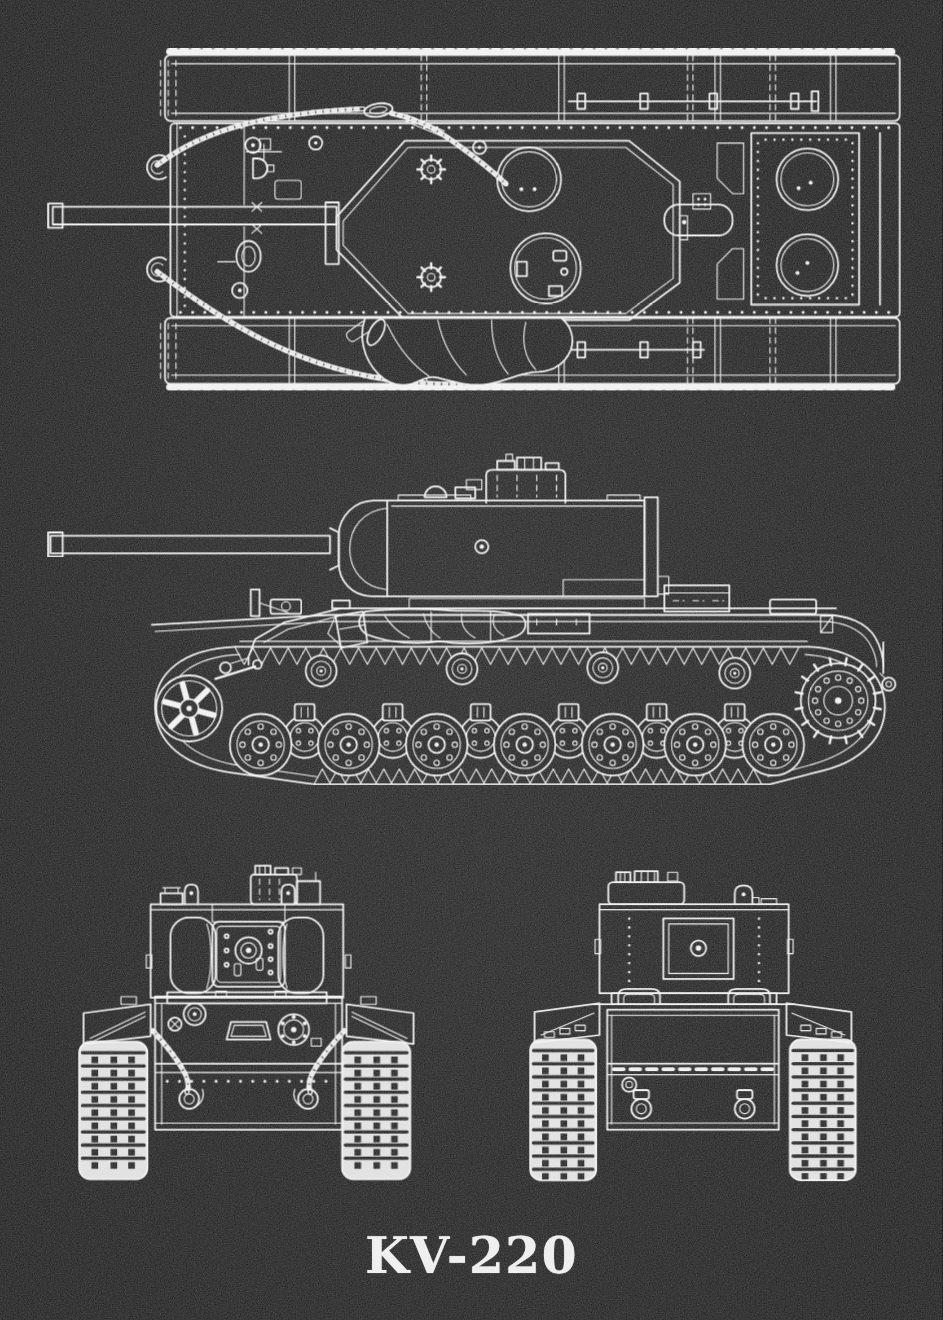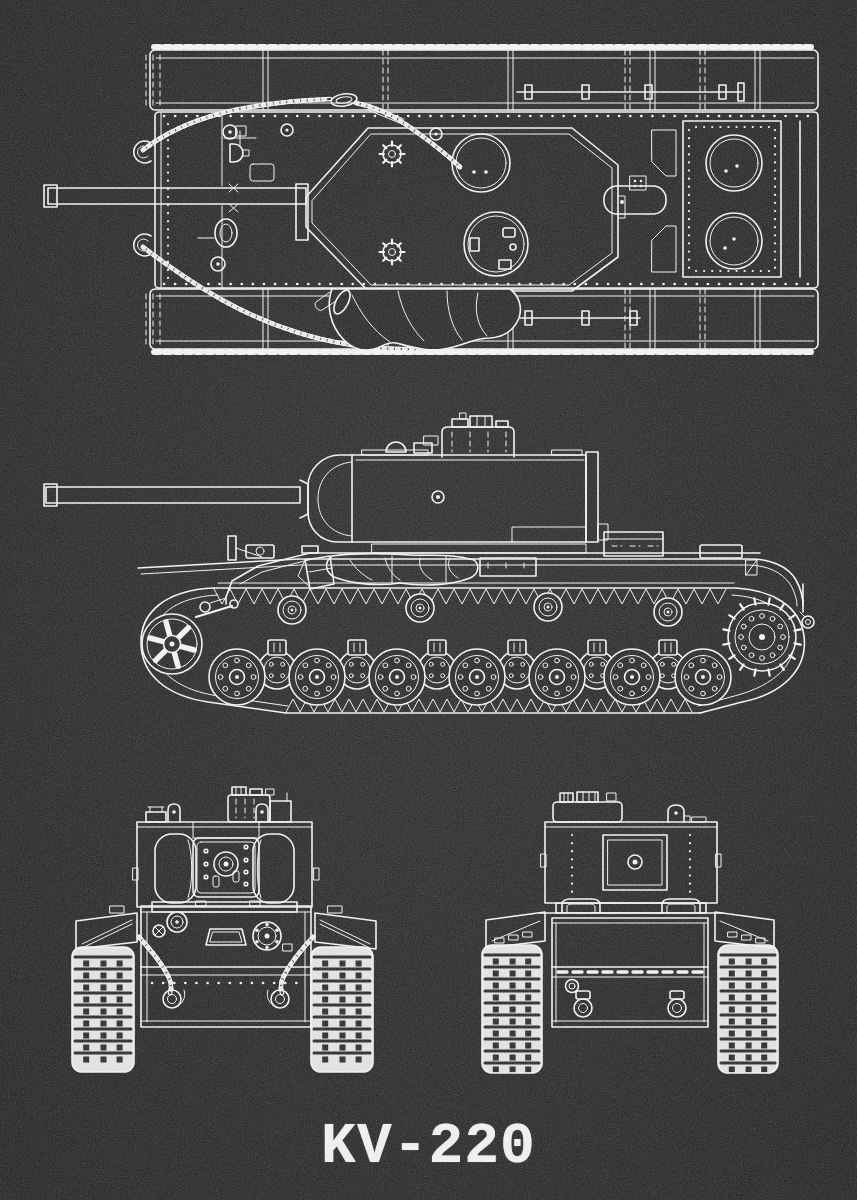--- a/index.html
+++ b/index.html
@@ -19,24 +19,23 @@
   .dots{stroke-width:2.6px;stroke-dasharray:0.1 11;stroke-linecap:round;}
   .dotsf{stroke-width:2.2px;stroke-dasharray:0.1 8;stroke-linecap:round;}
   .teethline{stroke-width:6px;stroke-dasharray:6 4.5;}
   .bgf{fill:var(--bg,#0b0b0b);}
   .fw{fill:var(--line,#efefef);stroke:none;}
   .cOut{fill:none;stroke:var(--line,#efefef);stroke-width:4.6;stroke-linecap:round;}
   .cIn{fill:none;stroke:var(--bg,#0b0b0b);stroke-width:2.2;stroke-linecap:round;}
   .cBr{fill:none;stroke:var(--line,#efefef);stroke-width:4.6;stroke-dasharray:1.6 5.2;opacity:.95;}
   #title-block{
     position:absolute;left:0;right:0;top:1114px;text-align:center;
-    color:var(--line,#efefef);font-weight:700;font-size:58px;letter-spacing:1px;
+    color:var(--line,#efefef);font-weight:700;font-size:46px;letter-spacing:1px;
     text-shadow:0 0 1px rgba(255,255,255,.6);
     user-select:none;
-    font-family:Liberation Mono, monospace;
   }
   #grain-layer{position:absolute;left:0;top:0;pointer-events:none;}
 </style>
 </head>
 <body>
 
 <div id="poster">
 <svg id="art" width="857" height="1200" viewBox="0 0 857 1200">
   <defs>
     <path id="cbl1" d="M143,150 C185,118 240,103 330,99"></path>

